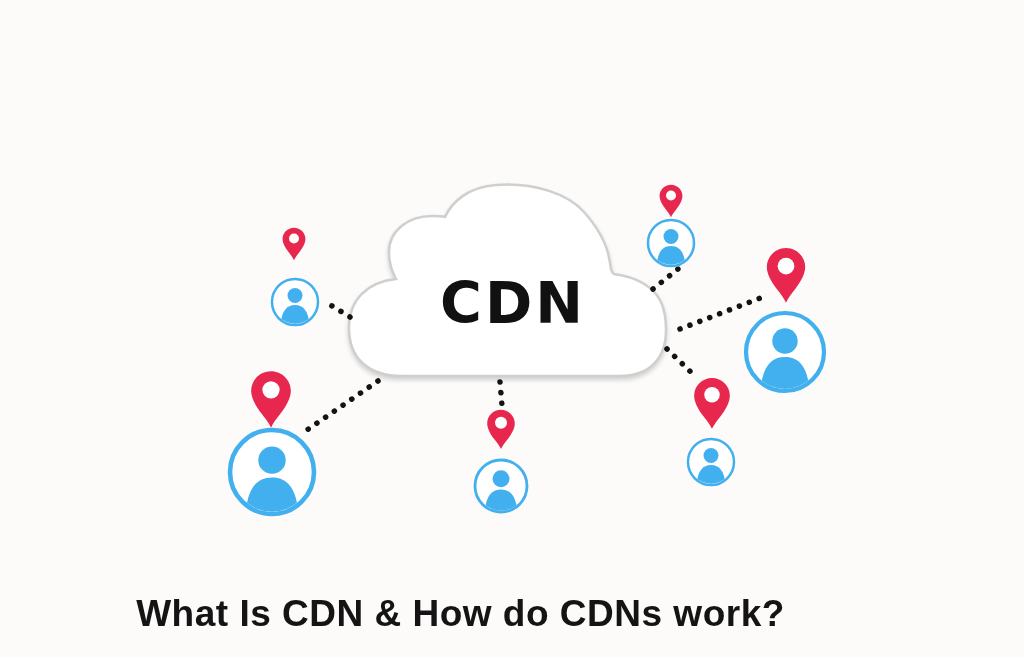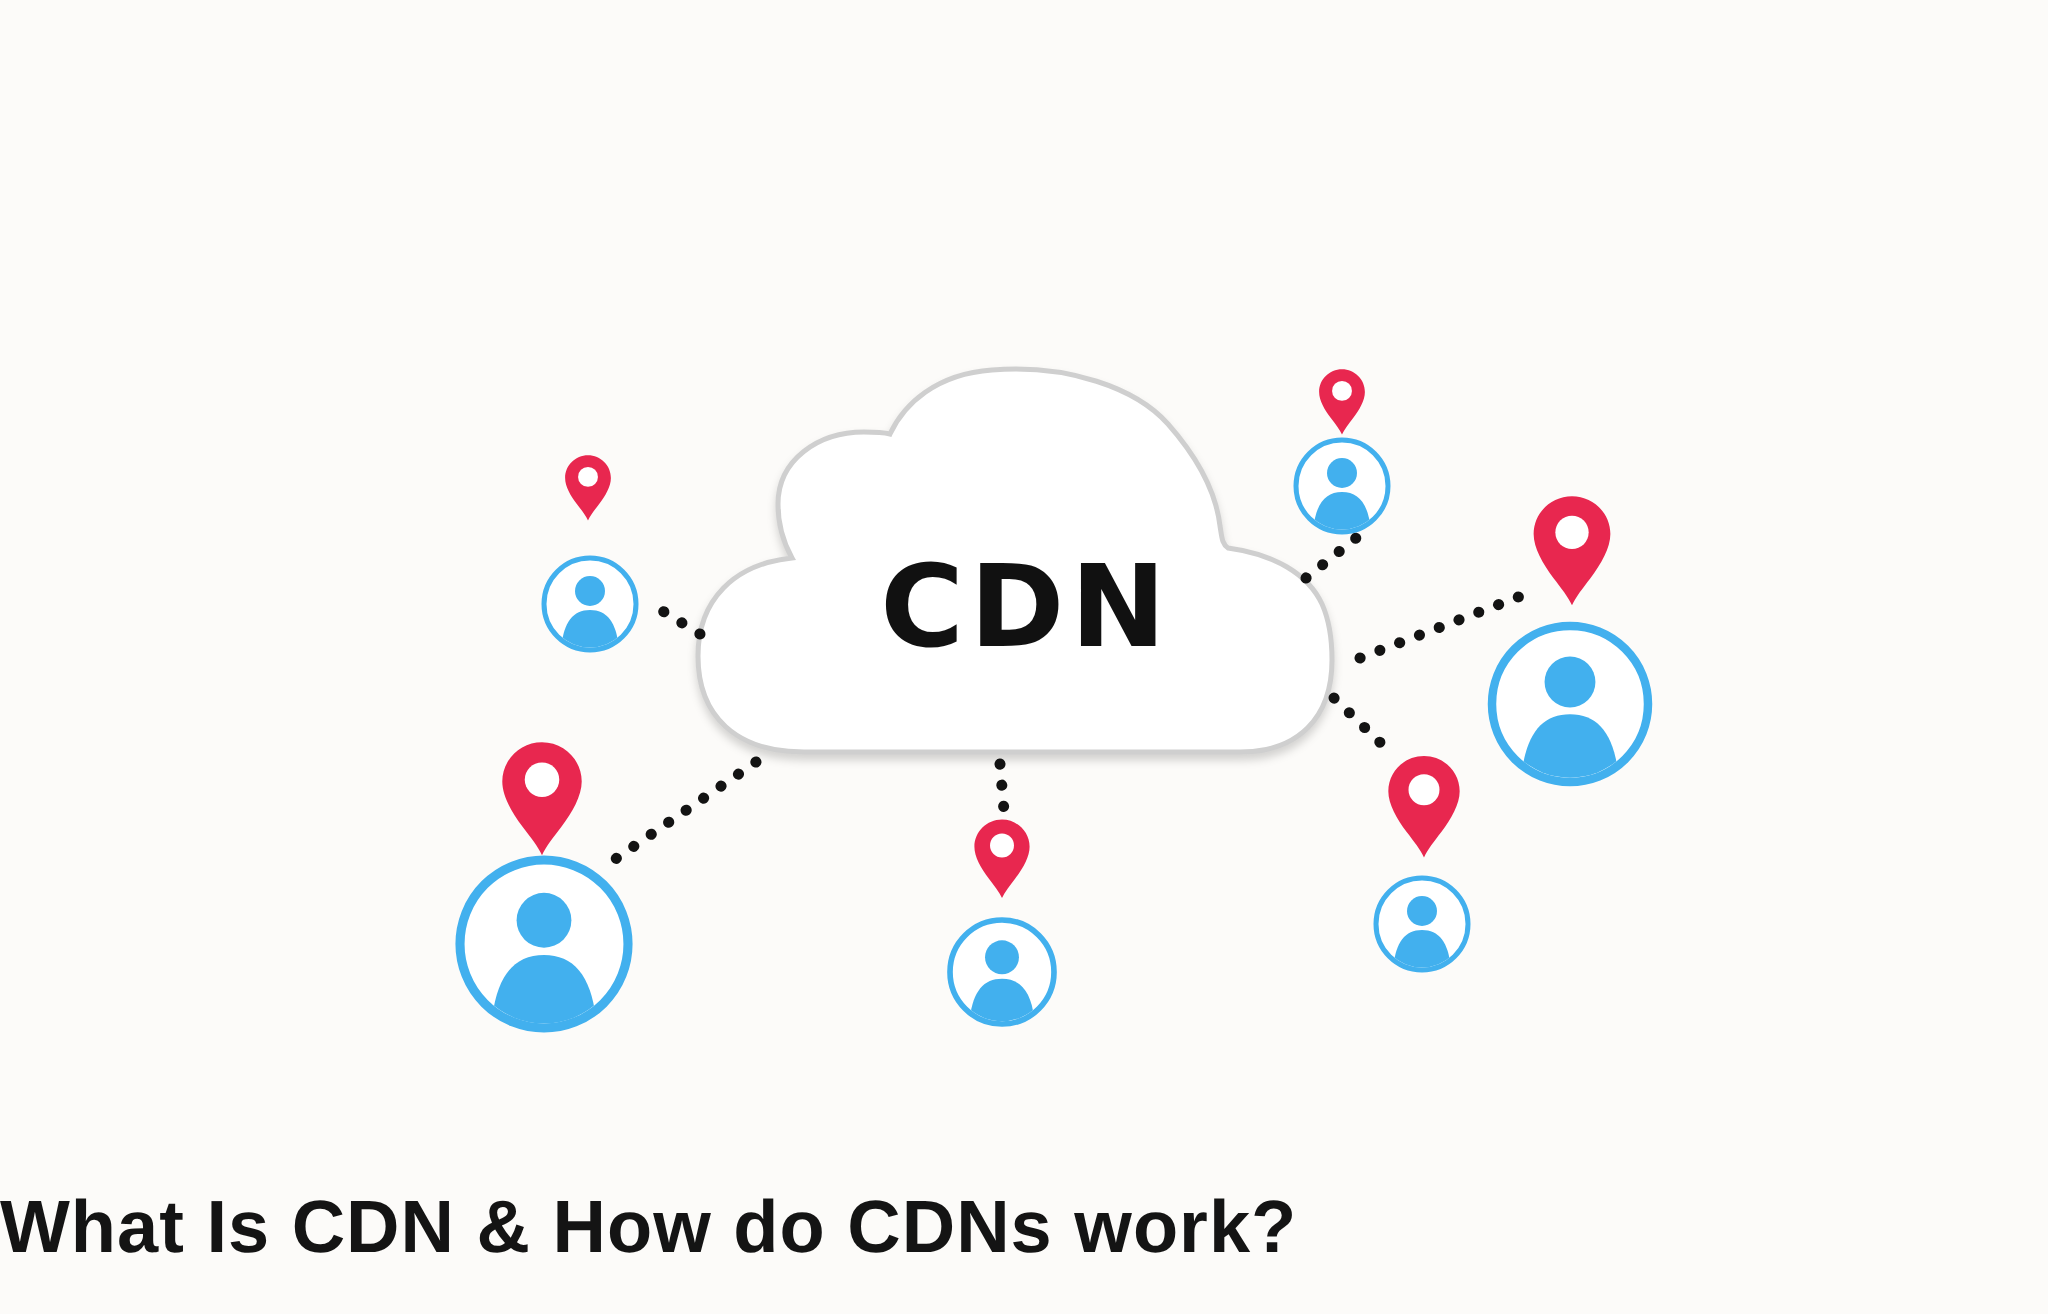--- a/index.html
+++ b/index.html
@@ -33,21 +33,21 @@
     fill: none;
   }
   .user-ring { fill: #ffffff; stroke: var(--user-blue, #42b0ee); stroke-width: 5; }
   .user-fill { fill: var(--user-blue, #42b0ee); }
   .pin-body  { fill: var(--pin-red, #e8274f); }
   .pin-hole  { fill: #ffffff; }
 
   .page-title {
     position: absolute;
     left: 0; right: 0; top: 561px;
-    text-align: left;
+    text-align: center;
     font-weight: bold;
     font-size: 37px;
     letter-spacing: 0.5px;
     color: var(--title-color, #141414);
   }
 </style>
 </head>
 <body>
 
 <div class="stage">

